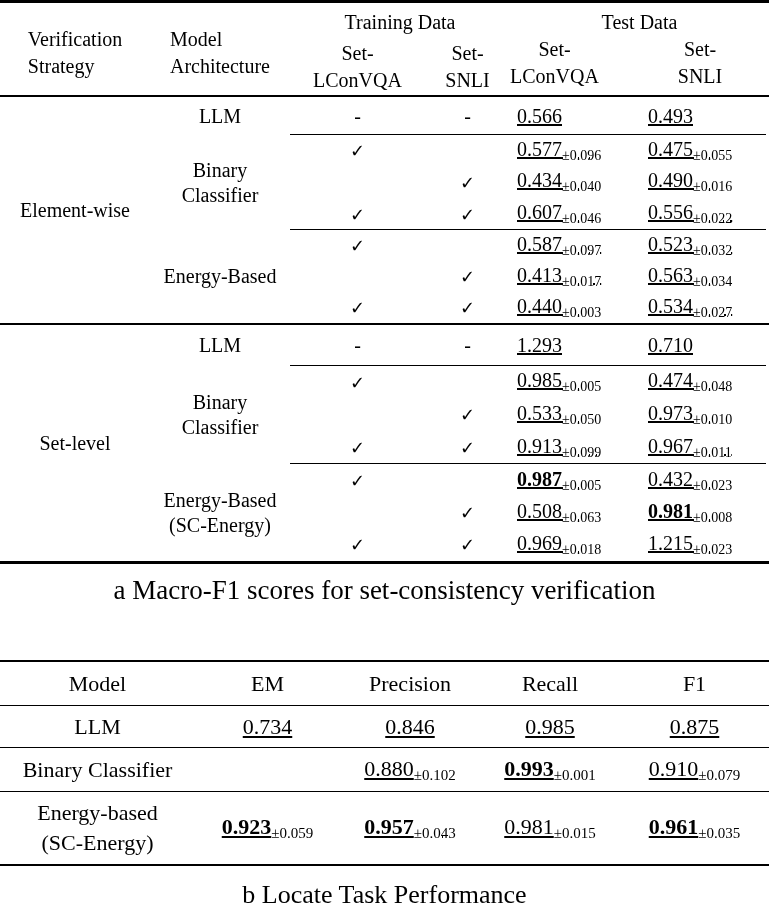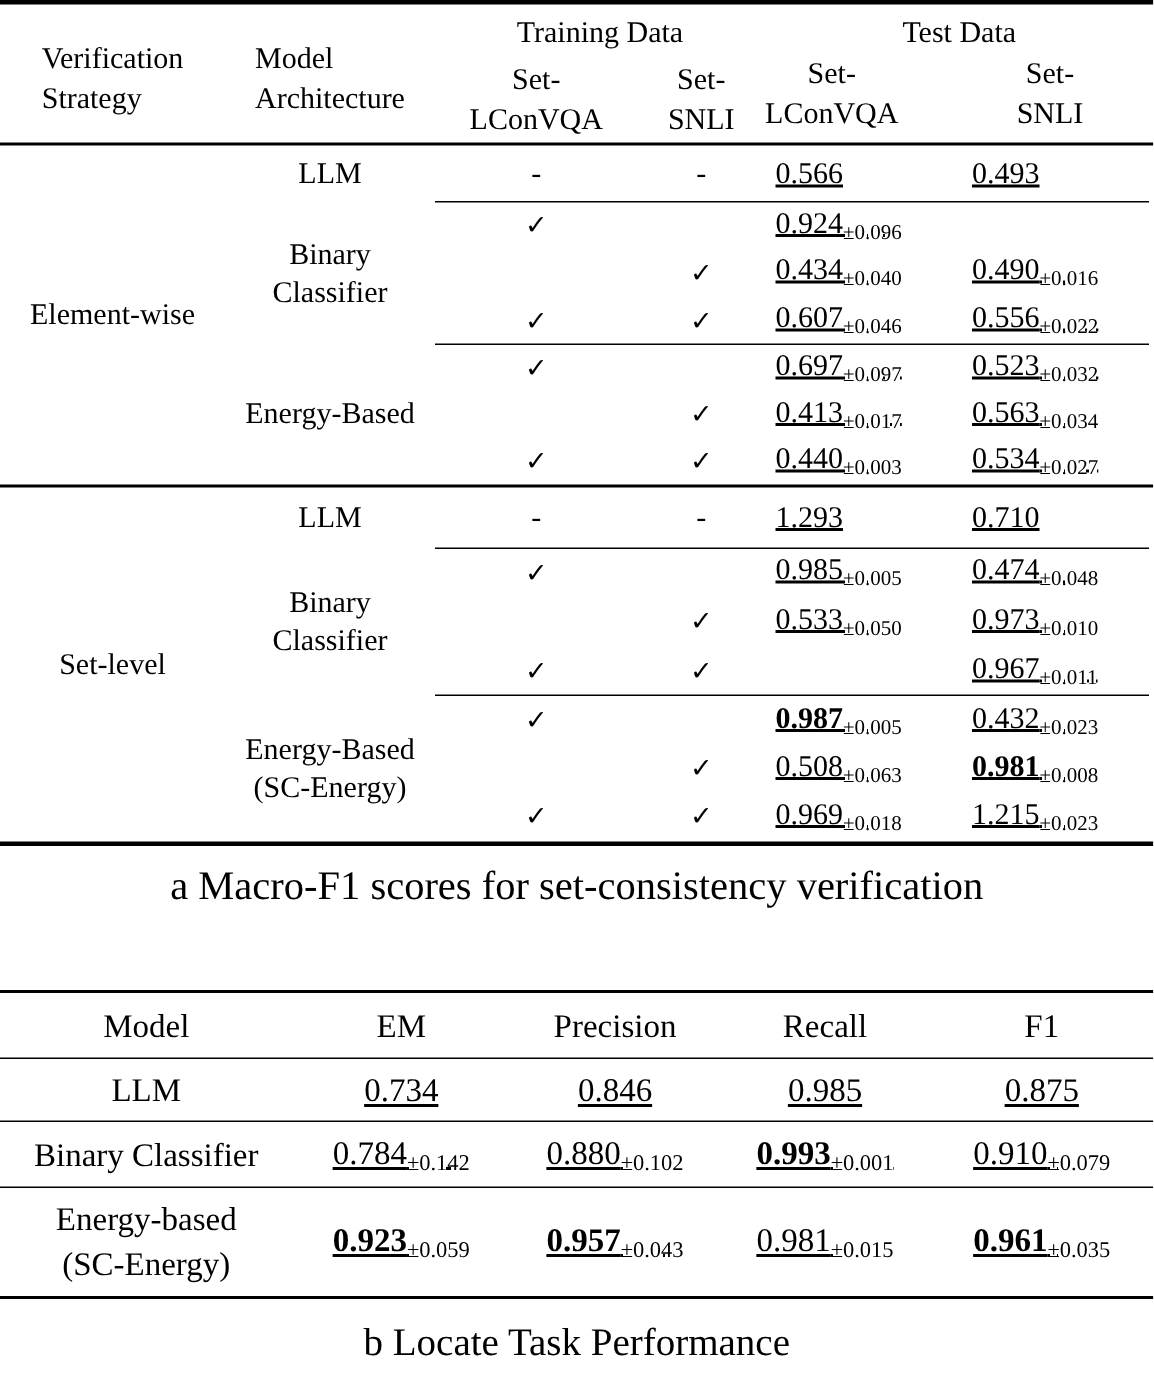--- a/index.html
+++ b/index.html
@@ -121,21 +121,24 @@
 
     <div class="cell c2 mlabel" style="grid-row:3/6">
       <div>
           <div>Binary</div>
           <div>Classifier</div>
         </div>
     </div>
     <div class="cell c3 ck" style="grid-row:3">✓</div>
     <div class="cell c4 ck" style="grid-row:3"></div>
     <div class="cell c5" style="grid-row:3">
-        <span class="vwrap"><span>0.924</span><span class="sub">±0.096</span></span>
+        <span class="vwrap"><span>0.577</span><span class="sub">±0.096</span></span>
+      </div>
+    <div class="cell c6" style="grid-row:3">
+        <span class="vwrap"><span>0.475</span><span class="sub">±0.055</span></span>
       </div>
 
     <div class="cell c3 ck" style="grid-row:4"></div>
     <div class="cell c4 ck" style="grid-row:4">✓</div>
     <div class="cell c5" style="grid-row:4">
         <span class="vwrap"><span>0.434</span><span class="sub">±0.040</span></span>
       </div>
     <div class="cell c6" style="grid-row:4">
         <span class="vwrap"><span>0.490</span><span class="sub">±0.016</span></span>
       </div>
@@ -147,21 +150,21 @@
       </div>
     <div class="cell c6" style="grid-row:5">
         <span class="vwrap"><span>0.556</span><span class="sub">±0.022</span></span>
       </div>
     <div class="cmid" style="grid-row:5"></div>
 
     <div class="cell c2" style="grid-row:6/9">Energy-Based</div>
     <div class="cell c3 ck" style="grid-row:6">✓</div>
     <div class="cell c4 ck" style="grid-row:6"></div>
     <div class="cell c5" style="grid-row:6">
-        <span class="vwrap"><span>0.697</span><span class="sub">±0.097</span></span>
+        <span class="vwrap"><span>0.587</span><span class="sub">±0.097</span></span>
       </div>
     <div class="cell c6" style="grid-row:6">
         <span class="vwrap"><span>0.523</span><span class="sub">±0.032</span></span>
       </div>
 
     <div class="cell c3 ck" style="grid-row:7"></div>
     <div class="cell c4 ck" style="grid-row:7">✓</div>
     <div class="cell c5" style="grid-row:7">
         <span class="vwrap"><span>0.413</span><span class="sub">±0.017</span></span>
       </div>
@@ -210,20 +213,23 @@
     <div class="cell c4 ck" style="grid-row:12">✓</div>
     <div class="cell c5" style="grid-row:12">
         <span class="vwrap"><span>0.533</span><span class="sub">±0.050</span></span>
       </div>
     <div class="cell c6" style="grid-row:12">
         <span class="vwrap"><span>0.973</span><span class="sub">±0.010</span></span>
       </div>
 
     <div class="cell c3 ck" style="grid-row:13">✓</div>
     <div class="cell c4 ck" style="grid-row:13">✓</div>
+    <div class="cell c5" style="grid-row:13">
+        <span class="vwrap"><span>0.913</span><span class="sub">±0.099</span></span>
+      </div>
     <div class="cell c6" style="grid-row:13">
         <span class="vwrap"><span>0.967</span><span class="sub">±0.011</span></span>
       </div>
     <div class="cmid" style="grid-row:13"></div>
 
     <div class="cell c2 mlabel" style="grid-row:14/17">
       <div>
           <div>Energy-Based</div>
           <div>(SC-Energy)</div>
         </div>
@@ -275,23 +281,20 @@
       </div>
     <div class="cell d4" style="grid-row:2">
         <span class="vwrap"><span>0.985</span></span>
       </div>
     <div class="cell d5" style="grid-row:2">
         <span class="vwrap"><span>0.875</span></span>
       </div>
     <div class="t2rule" style="grid-row:2"></div>
 
     <div class="cell d1" style="grid-row:3">Binary Classifier</div>
-    <div class="cell d2" style="grid-row:3">
-        <span class="vwrap"><span>0.784</span><span class="sub">±0.142</span></span>
-      </div>
     <div class="cell d3" style="grid-row:3">
         <span class="vwrap"><span>0.880</span><span class="sub">±0.102</span></span>
       </div>
     <div class="cell d4" style="grid-row:3">
         <span class="vwrap"><span class="b">0.993</span><span class="sub">±0.001</span></span>
       </div>
     <div class="cell d5" style="grid-row:3">
         <span class="vwrap"><span>0.910</span><span class="sub">±0.079</span></span>
       </div>
     <div class="t2rule" style="grid-row:3"></div>

